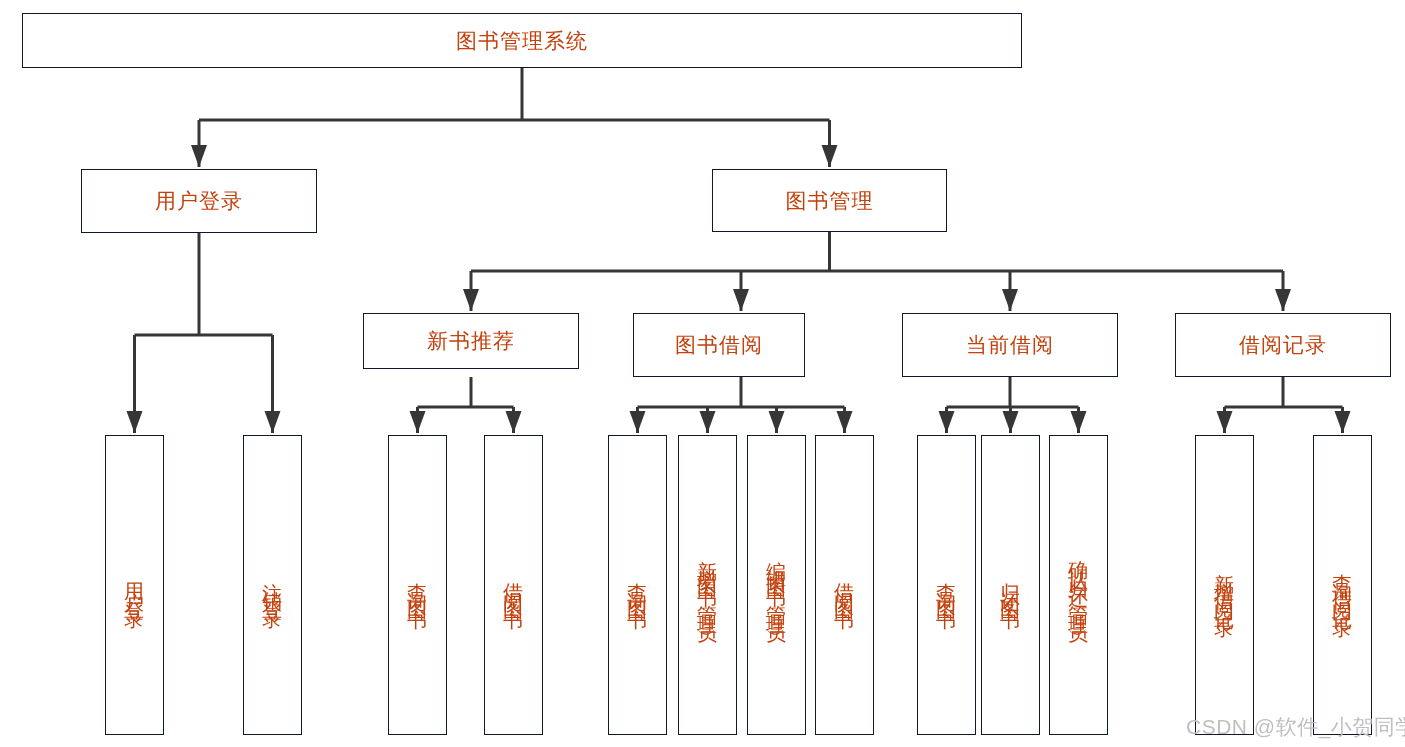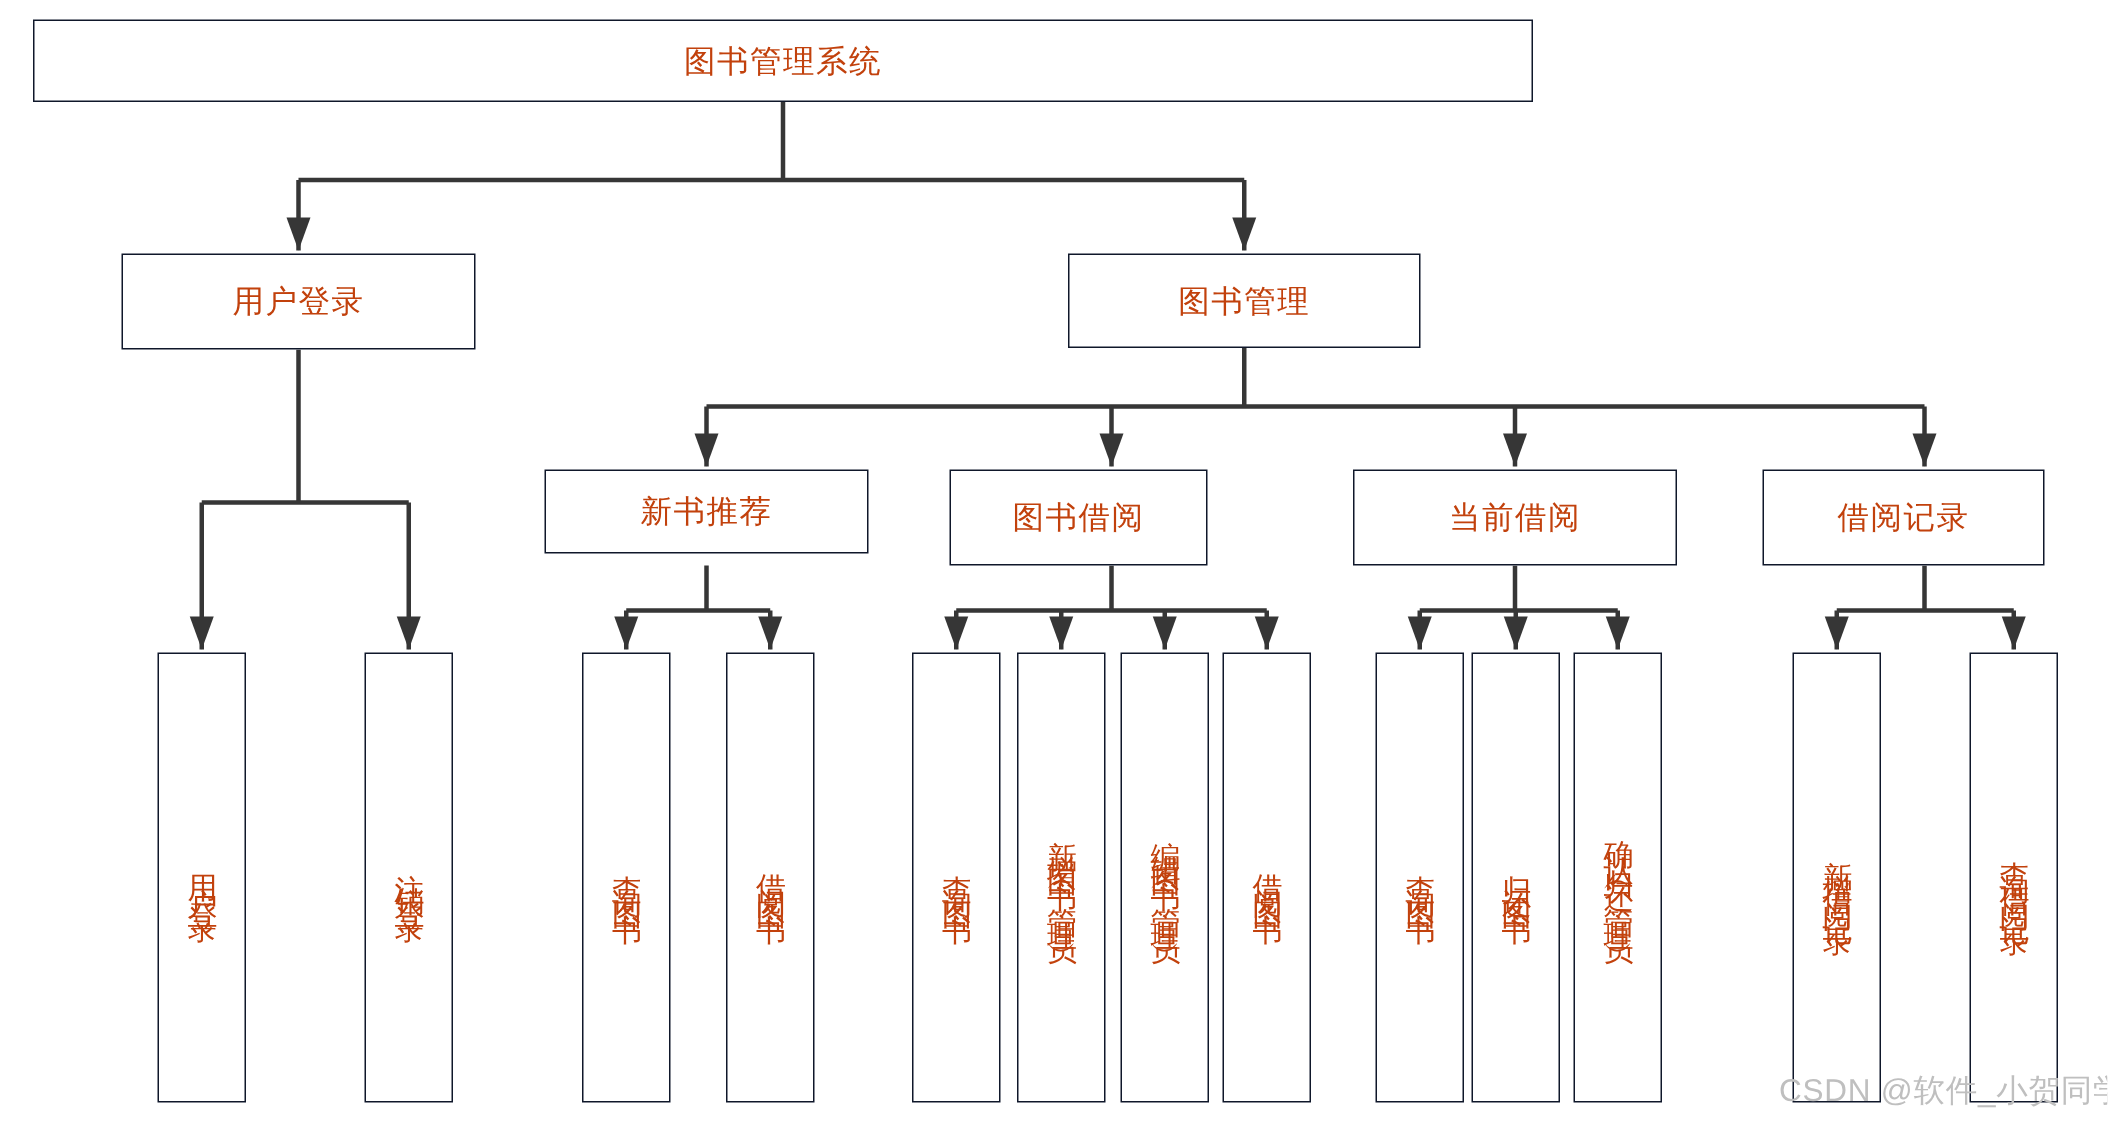--- a/index.html
+++ b/index.html
@@ -86,21 +86,21 @@
   </svg>
 
   <div class="node" style="left:22px; top:13px; width:1000px; height:55px;">图书管理系统</div>
 
   <div class="node" style="left:81px; top:169px; width:236px; height:64px;">用户登录</div>
   <div class="node" style="left:712px; top:169px; width:235px; height:63px;">图书管理</div>
 
   <div class="node" style="left:363px; top:313px; width:216px; height:56px;">新书推荐</div>
   <div class="node" style="left:633px; top:313px; width:172px; height:64px;">图书借阅</div>
   <div class="node" style="left:902px; top:313px; width:216px; height:64px;">当前借阅</div>
-  <div class="node" style="left:1175px; top:313px; width:188px; height:64px;">借阅记录</div>
+  <div class="node" style="left:1175px; top:313px; width:216px; height:64px;">借阅记录</div>
 
   <div class="node vnode" style="left:105px; top:435px; width:59px; height:300px;">
     <span>用户登录</span>
   </div>
   <div class="node vnode" style="left:243px; top:435px; width:59px; height:300px;">
     <span>注销登录</span>
   </div>
 
   <div class="node vnode" style="left:388px; top:435px; width:59px; height:300px;">
     <span>查询图书</span>

